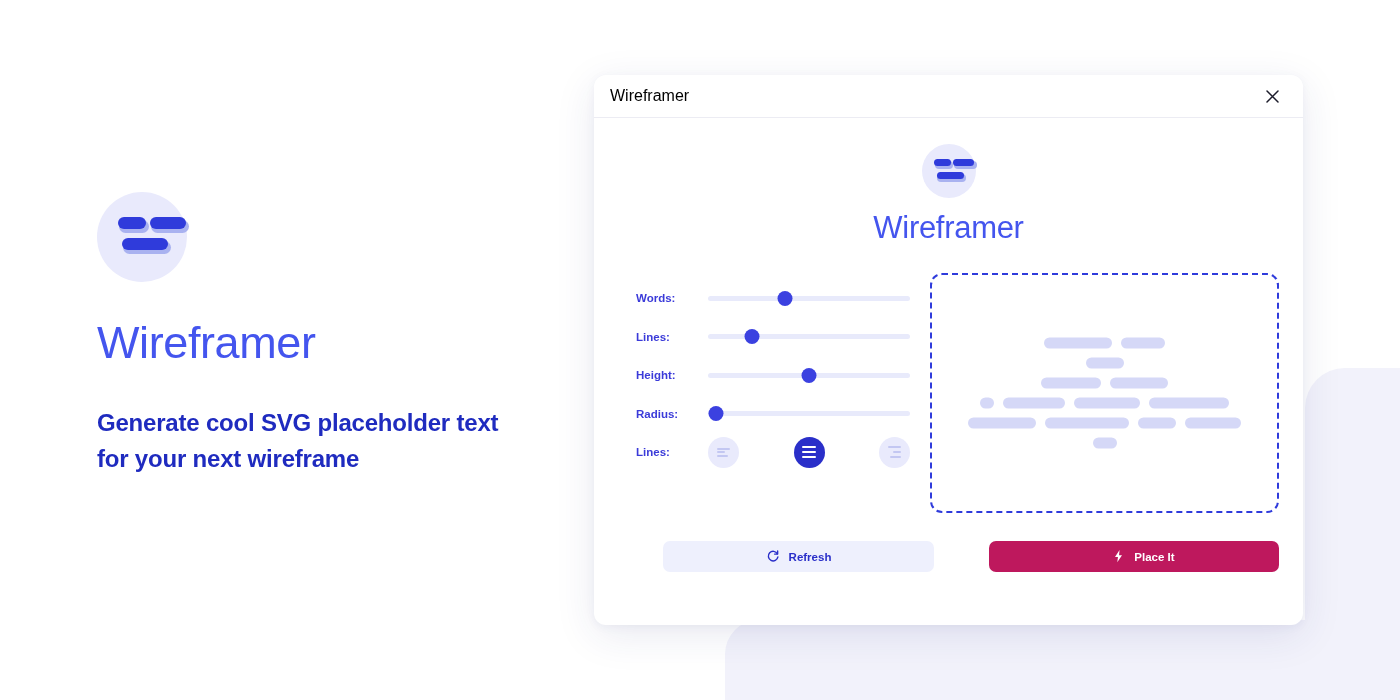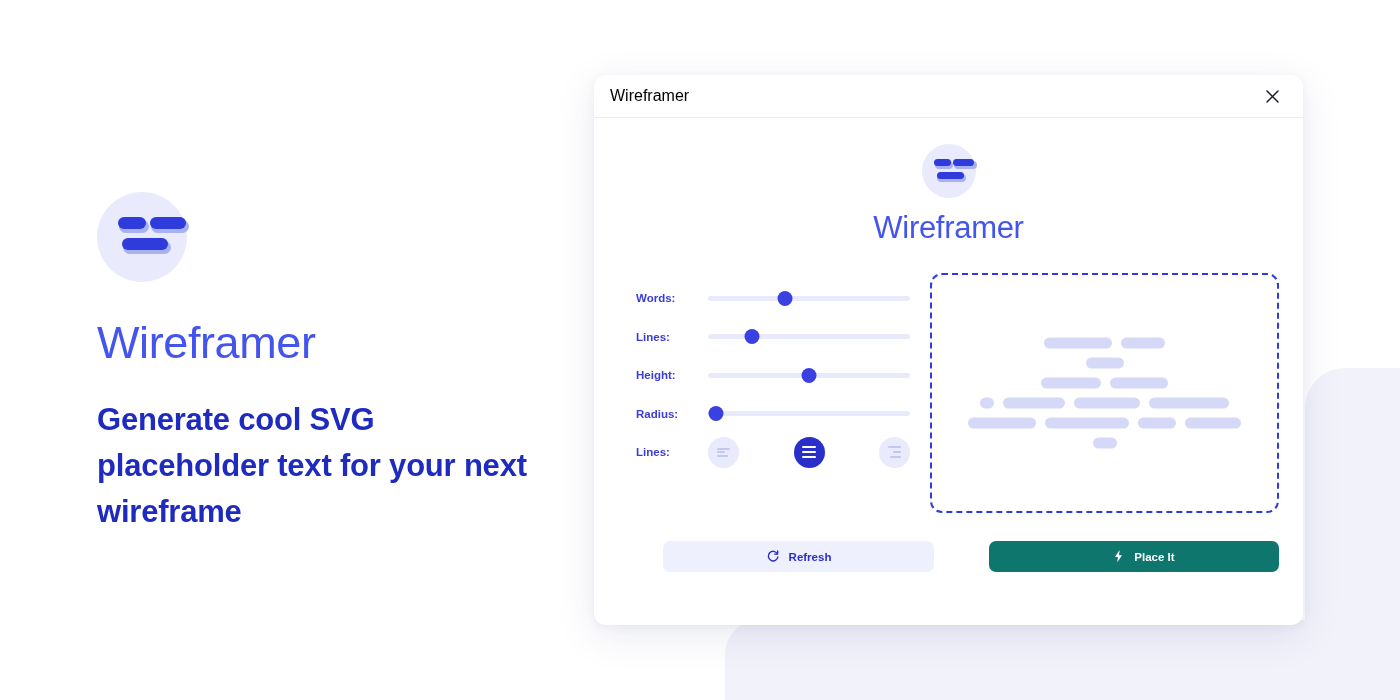--- a/index.html
+++ b/index.html
@@ -71,22 +71,22 @@
   .hero-title {
     margin-top: 38px;
     font-size: 45px;
     font-weight: 400;
     color: #4455ee;
     letter-spacing: -0.4px;
     line-height: 1;
   }
 
   .hero-sub {
-    margin-top: 32px;
-    font-size: 31px;
+    margin-top: 40px;
+    font-size: 24px;
     font-weight: bold;
     color: #1f2bbf;
     line-height: 1.48;
     letter-spacing: -0.2px;
   }
 
   
   .panel {
     position: absolute;
     left: 594px;
@@ -228,21 +228,21 @@
     justify-content: center;
     gap: 9px;
     font-size: 11.5px;
     font-weight: bold;
     cursor: pointer;
     border: none;
     font-family: "Liberation Sans", sans-serif;
     margin-left: 45px;
   }
   .btn-secondary { flex: 1; background: #eef0fd; color: #2a2fc9; }
-  .btn-primary   { flex: 1; background: #0f766e; color: #ffffff; padding-left: 19px; }
+  .btn-primary   { flex: 1; background: #be185d; color: #ffffff; padding-left: 19px; }
 </style>
 </head>
 <body>
 
 <div id="stage">
 
   <div class="bg-blob"></div>
   <div class="bg-blob-2"></div>
 
   <div class="hero">

